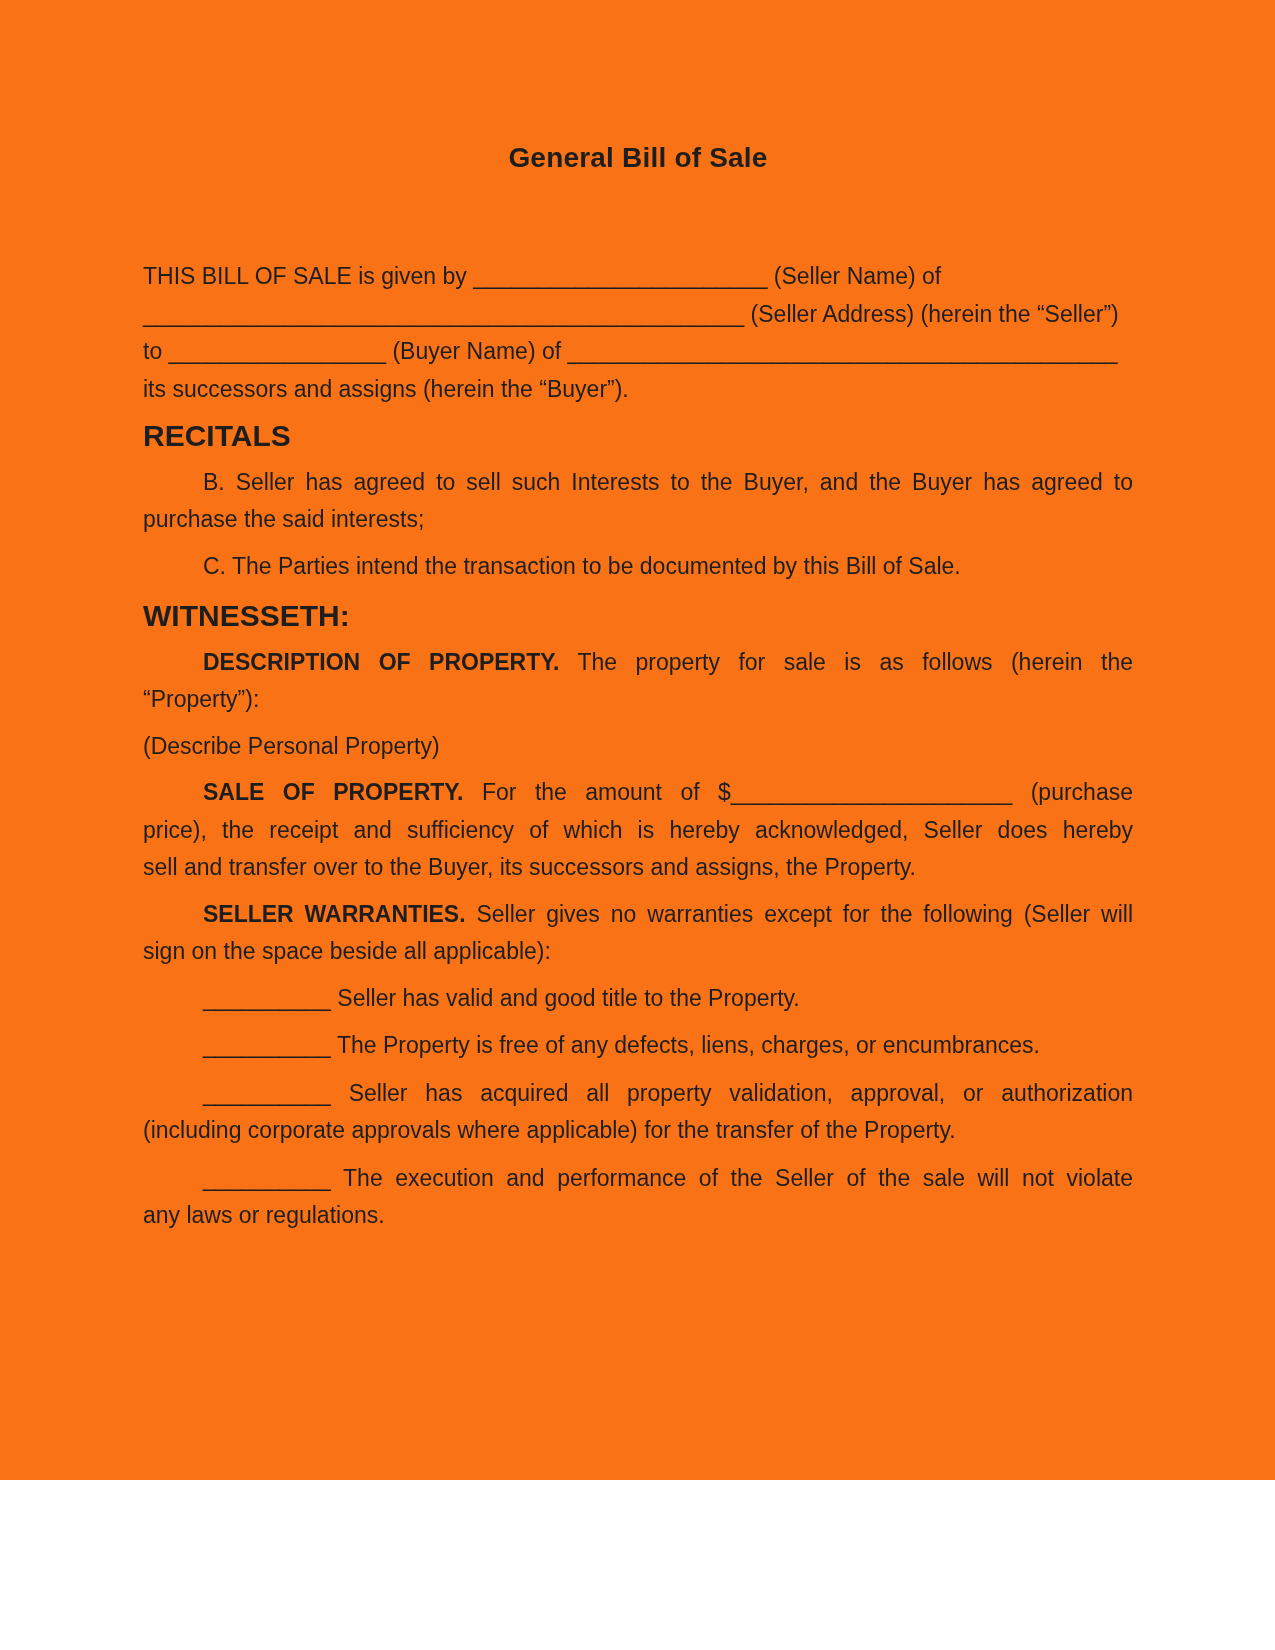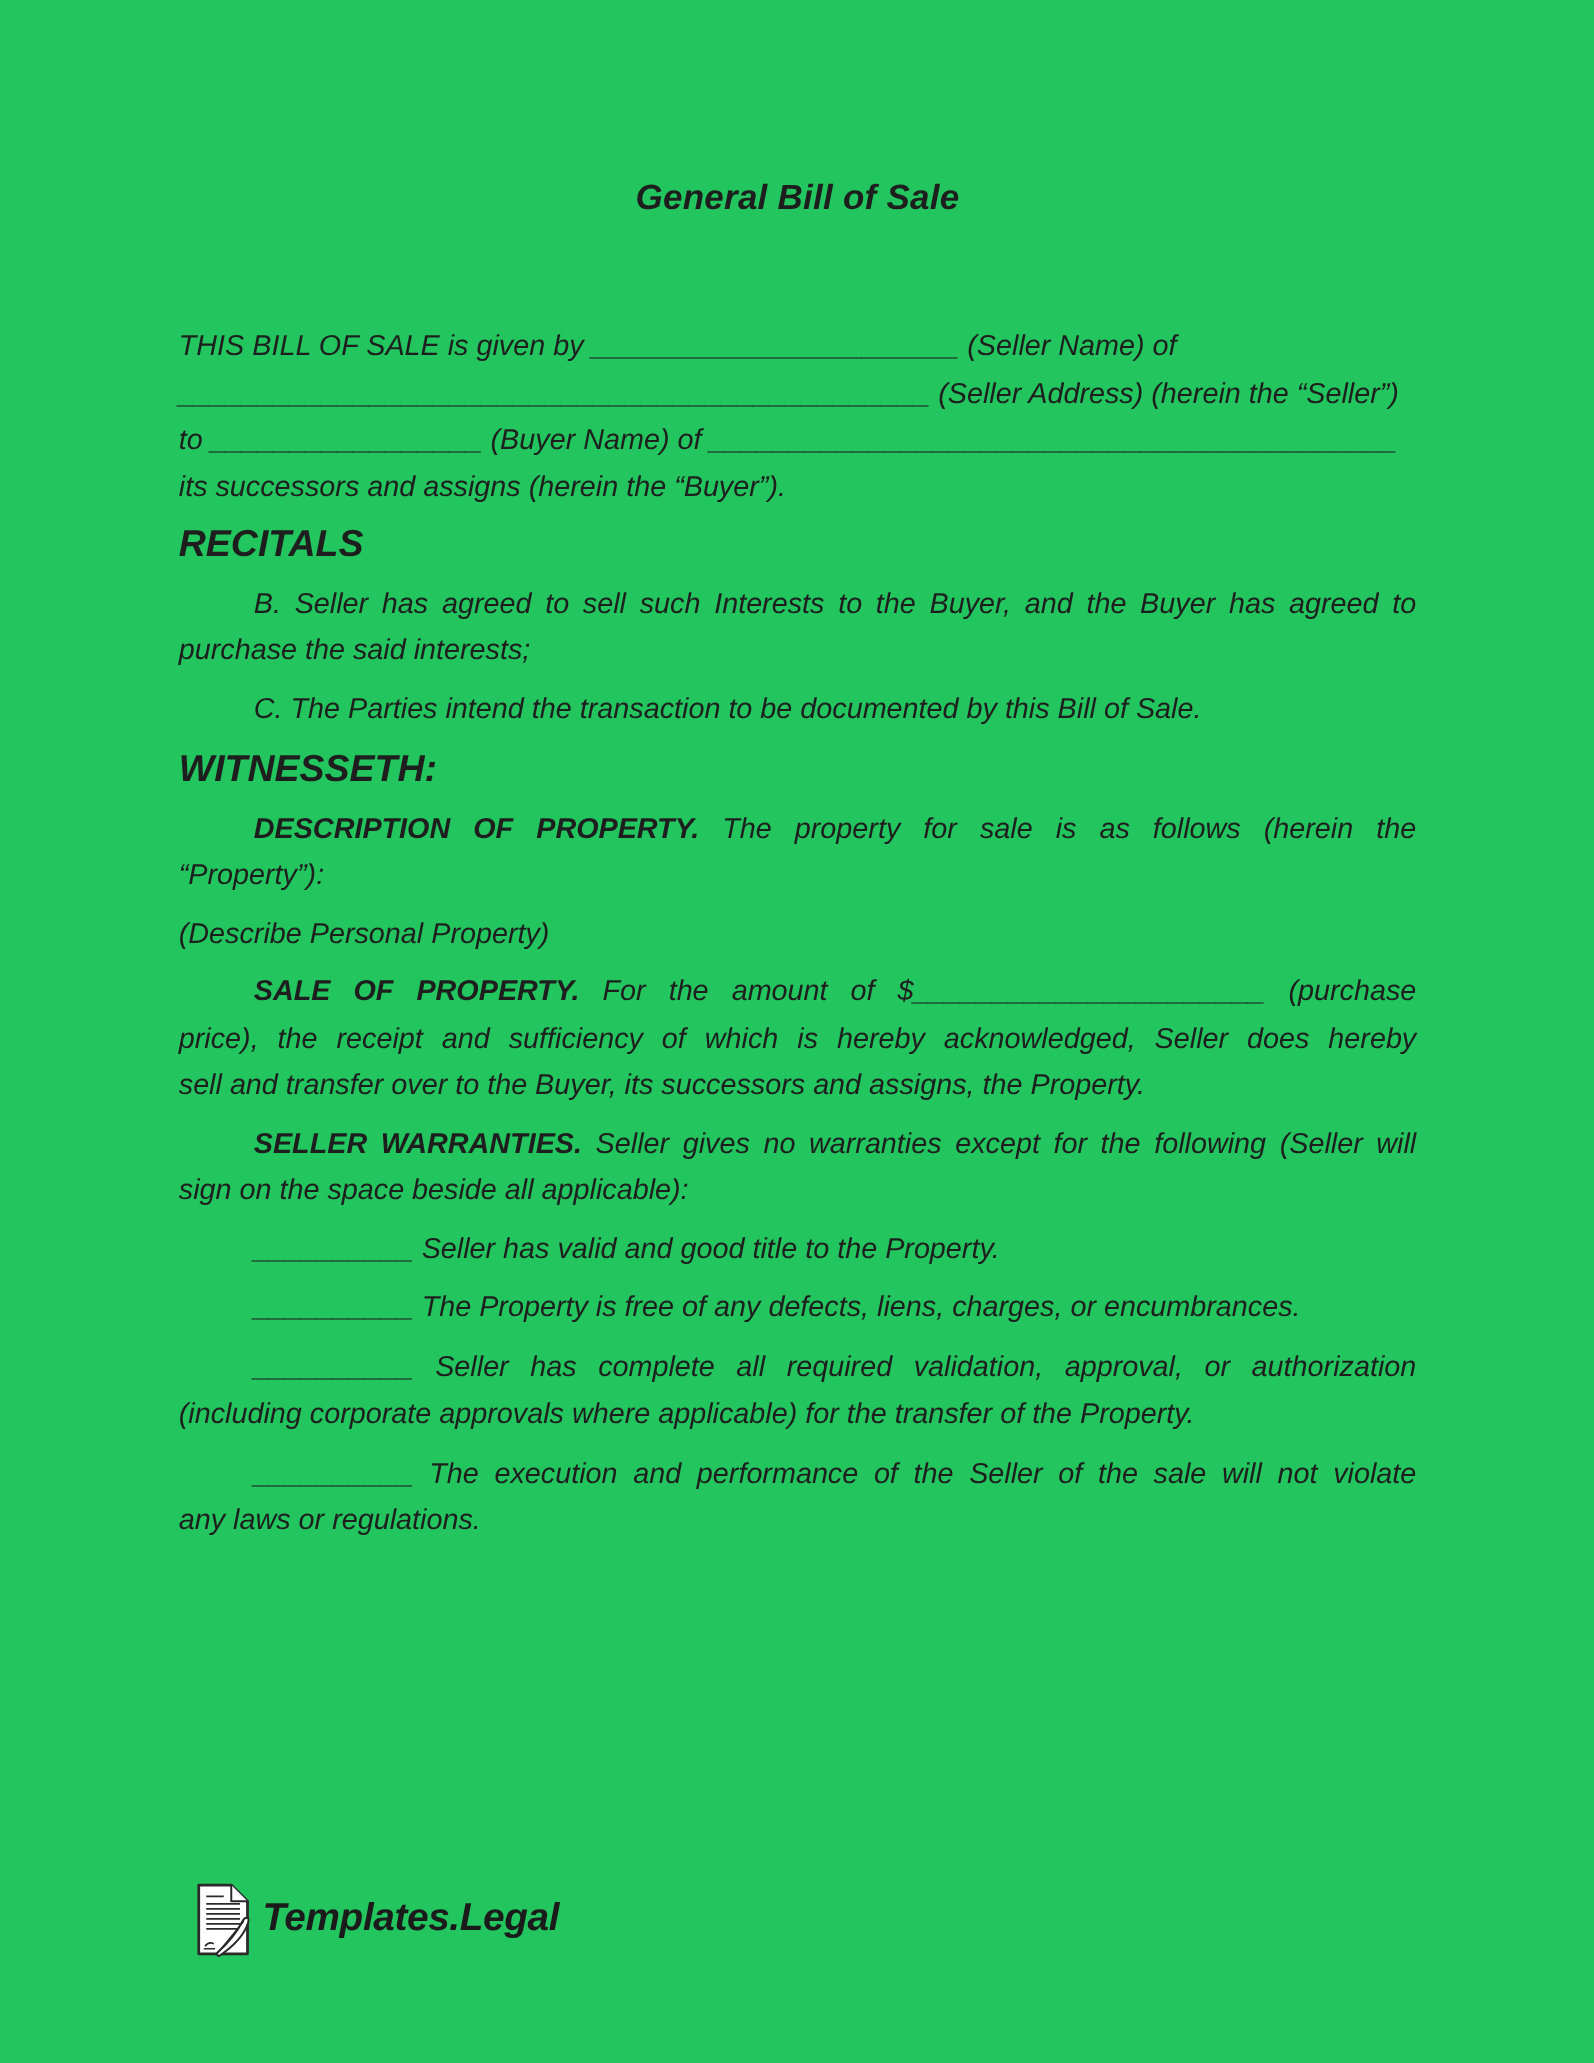--- a/index.html
+++ b/index.html
@@ -1,25 +1,24 @@
 <!DOCTYPE html>
 <html><head>
 <meta charset="utf-8">
 <style>
   html, body { margin: 0; padding: 0; background: #ffffff; }
   .page {
     position: relative;
     width: 1275px;
-    height: 1650px;
-    background: #22c55e;
+    height: 1480px;
+    background: #f97316;
     font-family: "Liberation Sans", "DejaVu Sans", sans-serif;
     color: #1e1e1e;
     font-size: 23px;
     overflow: hidden;
-    font-style: italic;
   }
   .content { padding: 138px 142px 0 143px; }
   .title {
     font-size: 28px;
     font-weight: bold;
     text-align: center;
     line-height: 40px;
     margin: 0 0 80px 0;
     letter-spacing: 0.2px;
   }
@@ -102,21 +101,21 @@
 
     <p class="para witem">
       <span class="line ind">__________ Seller has valid and good title to the Property.</span>
     </p>
 
     <p class="para witem">
       <span class="line ind">__________ The Property is free of any defects, liens, charges, or encumbrances.</span>
     </p>
 
     <p class="para witem">
-      <span class="line j ind">__________ Seller has complete all required validation, approval, or authorization</span>
+      <span class="line j ind">__________ Seller has acquired all property validation, approval, or authorization</span>
       <span class="line">(including corporate approvals where applicable) for the transfer of the Property.</span>
     </p>
 
     <p class="para witem">
       <span class="line j ind">__________ The execution and performance of the Seller of the sale will not violate</span>
       <span class="line">any laws or regulations.</span>
     </p>
 
 
   </div>

